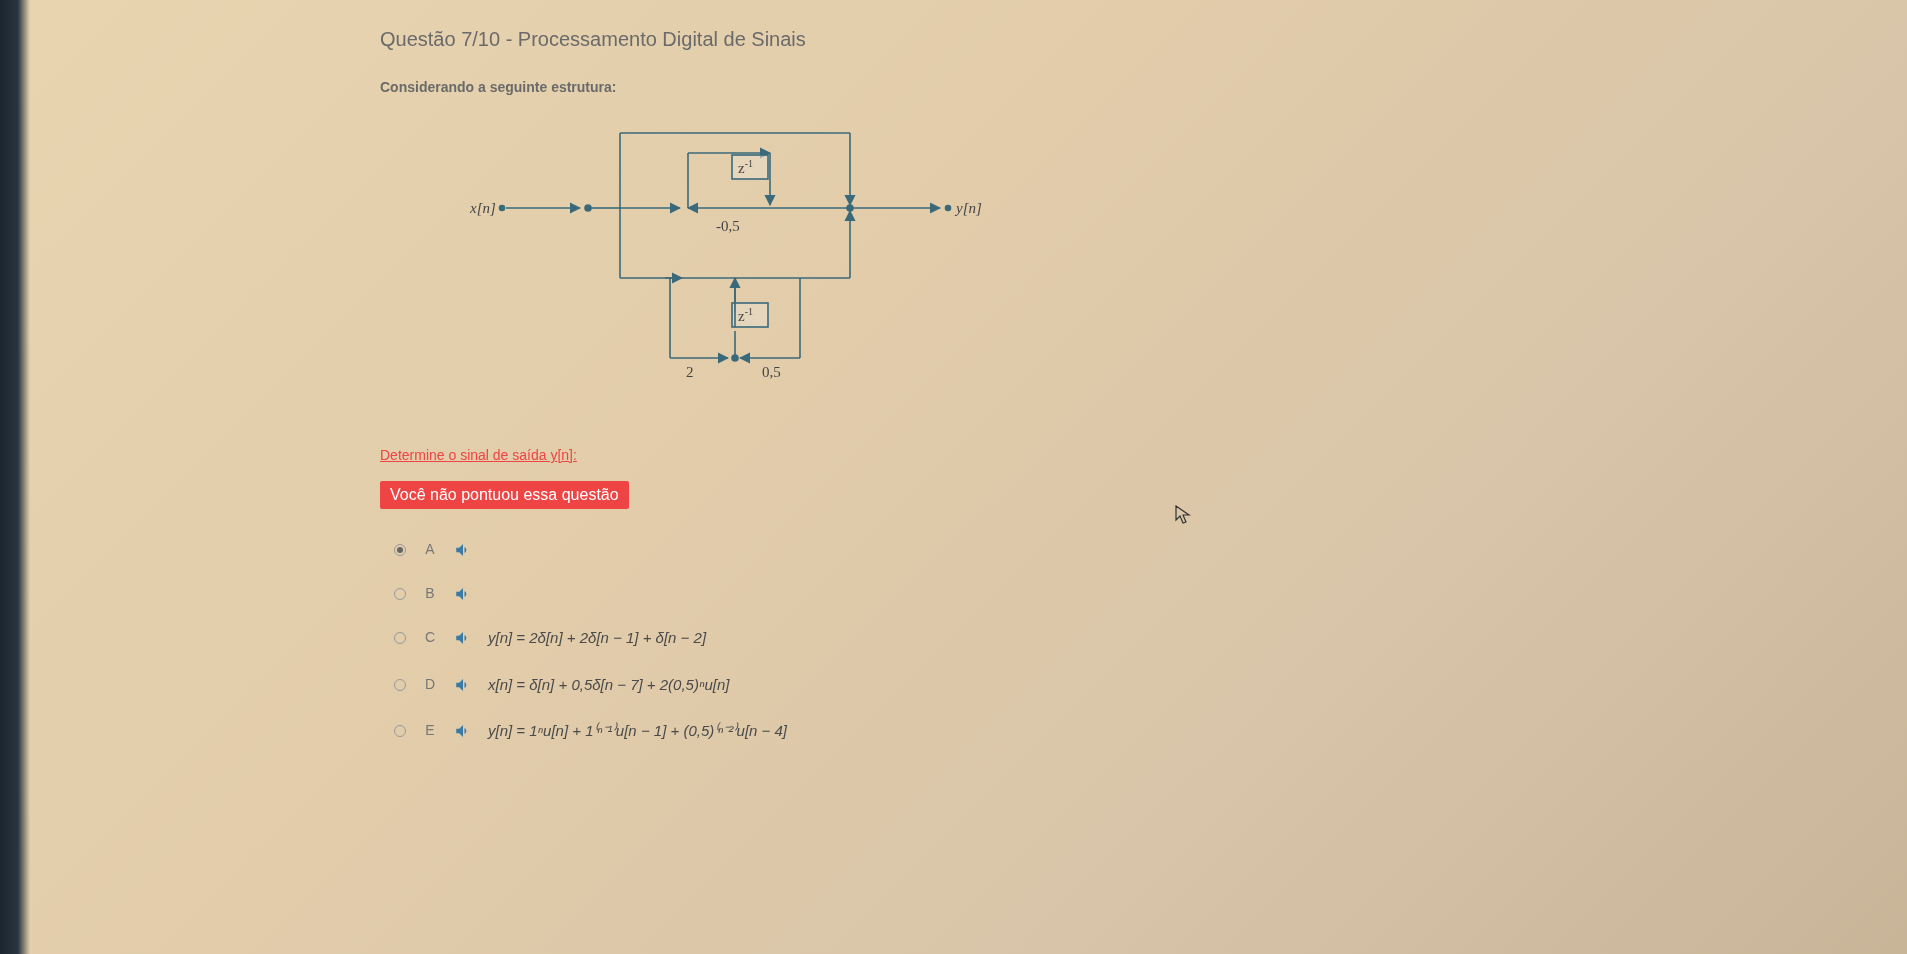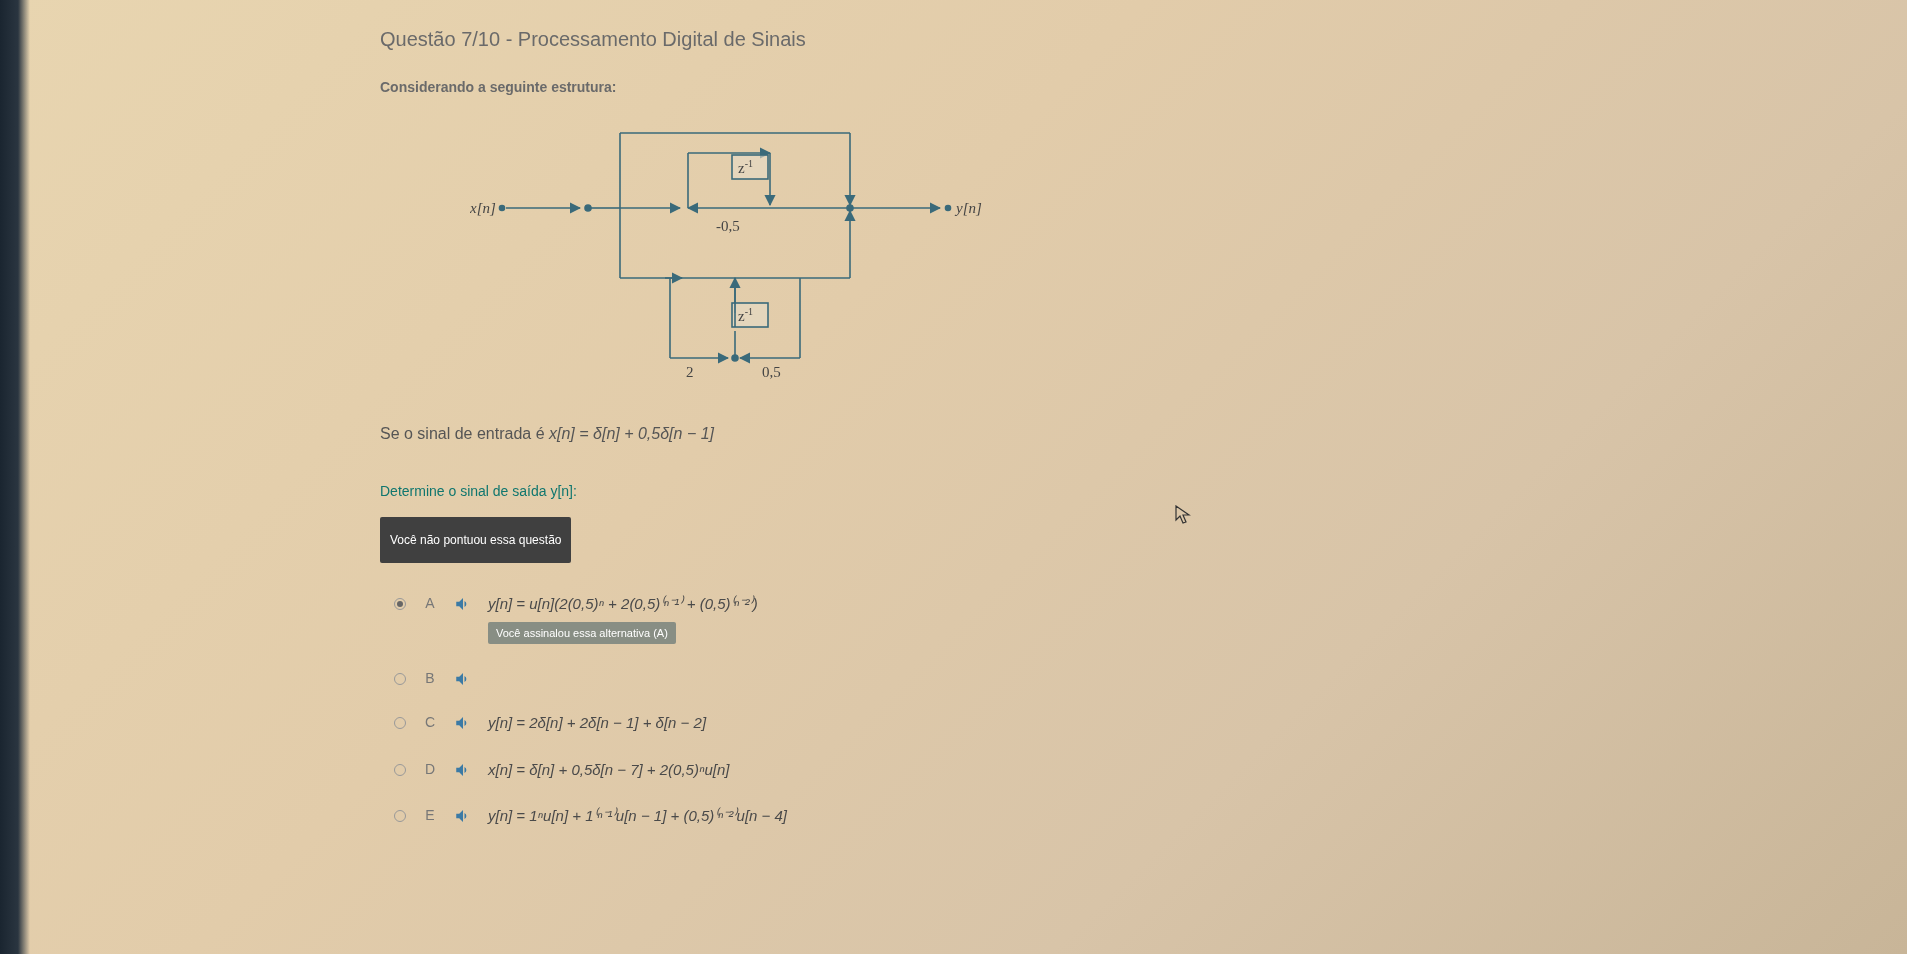--- a/index.html
+++ b/index.html
@@ -39,30 +39,31 @@
   }
   .eq {
     font-size: 16px;
     color: #555;
     font-style: italic;
     margin: 18px 0 10px 0;
   }
   .eq .plain { font-style: normal; }
   .prompt {
     font-size: 14px;
-    color: #0f766e;
+    color: #ef4444;
     margin-top: 40px;
     margin-bottom: 18px;
+    text-decoration: underline;
   }
   .badge-wrong {
     display: inline-block;
-    background: #404040;
+    background: #ef4444;
     color: #fff;
-    font-size: 12px;
-    padding: 16px 10px;
+    font-size: 16px;
+    padding: 5px 10px;
     border-radius: 2px;
     margin-bottom: 14px;
   }
   .options { margin-top: 6px; }
   .opt {
     display: flex;
     align-items: flex-start;
     gap: 16px;
     padding: 10px 0 14px 14px;
     font-size: 15px;
@@ -192,42 +193,34 @@
         <text x="486" y="100">y[n]</text>
         <text x="268" y="60" font-style="normal">z<tspan dy="-6" font-size="10">-1</tspan></text>
         <text x="268" y="208" font-style="normal">z<tspan dy="-6" font-size="10">-1</tspan></text>
         <text x="246" y="118" font-style="normal">-0,5</text>
         <text x="216" y="264" font-style="normal">2</text>
         <text x="292" y="264" font-style="normal">0,5</text>
       </g>
     </svg>
   </div>
 
-  <p class="eq">
-    <span class="plain">Se o sinal de entrada é </span>
-    <span>x[n] = δ[n] + 0,5δ[n − 1]</span>
-  </p>
 
   <p class="prompt">Determine o sinal de saída y[n]:</p>
 
   <span class="badge-wrong">Você não pontuou essa questão</span>
 
   <div class="options">
 
     <div class="opt">
       <span class="radio checked"></span>
       <span class="letter">A</span>
       <span class="audio">
         <svg viewBox="0 0 24 24" width="18" height="18" fill="currentColor">
             <path d="M3 9v6h4l5 5V4L7 9H3zm13.5 3a4.5 4.5 0 0 0-2.5-4v8a4.5 4.5 0 0 0 2.5-4z"></path>
           </svg>
-      </span>
-      <span class="formula">
-        <span>y[n] = u[n](2(0,5)ⁿ + 2(0,5)⁽ⁿ⁻¹⁾ + (0,5)⁽ⁿ⁻²⁾)</span><br>
-        <span class="chosen-tag">Você assinalou essa alternativa (A)</span>
       </span>
     </div>
 
     <div class="opt">
       <span class="radio"></span>
       <span class="letter">B</span>
       <span class="audio">
         <svg viewBox="0 0 24 24" width="18" height="18" fill="currentColor">
             <path d="M3 9v6h4l5 5V4L7 9H3zm13.5 3a4.5 4.5 0 0 0-2.5-4v8a4.5 4.5 0 0 0 2.5-4z"></path>
           </svg>

